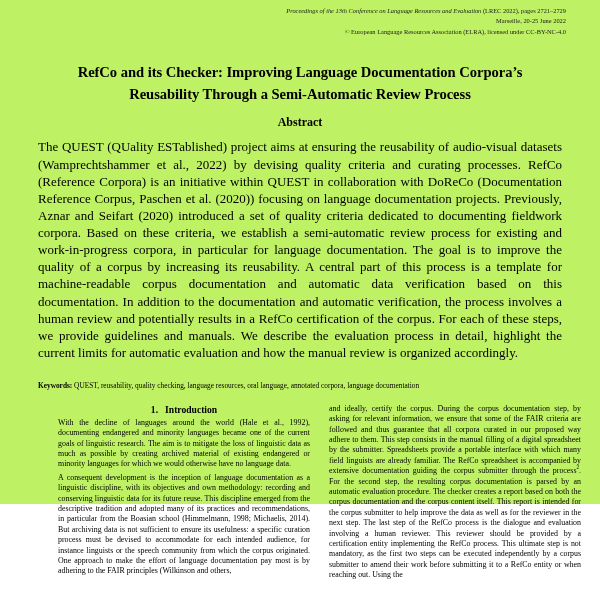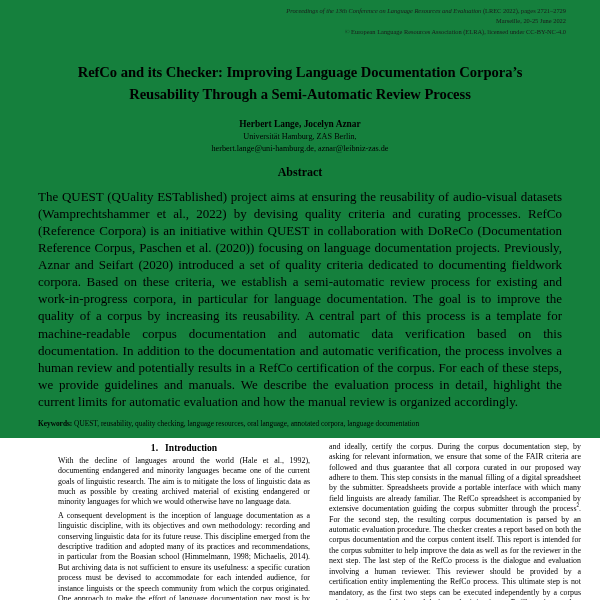--- a/index.html
+++ b/index.html
@@ -10,24 +10,24 @@
   body {
     width: 600px;
     height: 600px;
     overflow: hidden;
     font-family: "Liberation Serif", "DejaVu Serif", serif;
     color: #000000;
   }
   .page {
     position: relative;
     width: 600px;
-    height: 438px;
+    height: 504px;
     box-sizing: border-box;
     padding: 0;
-    background: #15803d;
+    background: #bef264;
   }
 
   
   .pub-header {
     padding: 6px 34px 0 34px;
     text-align: right;
     font-size: 6.4px;
     line-height: 1.62;
     color: #1a1a1a;
   }
@@ -83,21 +83,21 @@
   .abstract-body {
     margin-top: 8px;
     padding: 0 38px;
     font-size: 13px;
     line-height: 1.318;
     text-align: justify;
     text-justify: inter-word;
     hyphens: manual;
   }
   .keywords {
-    margin-top: 9px;
+    margin-top: 20px;
     padding: 0 38px;
     font-size: 7.35px;
     line-height: 1.318;
     text-align: justify;
   }
   .keywords b {
     font-weight: bold;
   }
 
   
@@ -145,25 +145,20 @@
   <div class="pub-header">
     <div class="line-italic"><span>Proceedings of the 13th Conference on Language Resources and Evaluation</span><span class="upright"> (LREC 2022), pages 2721–2729</span></div>
     <div class="line">Marseille, 20-25 June 2022</div>
     <div class="line">© European Language Resources Association (ELRA), licensed under CC-BY-NC-4.0</div>
   </div>
 
   <div class="title-block">
     <div class="paper-title">RefCo and its Checker: Improving Language Documentation Corpora’s Reusability Through a Semi-Automatic Review Process</div>
   </div>
 
-  <div class="authors-block">
-    <div class="authors-names">Herbert Lange, Jocelyn Aznar</div>
-    <div class="authors-affil">Universität Hamburg, ZAS Berlin,</div>
-    <div class="authors-emails">herbert.lange@uni-hamburg.de, aznar@leibniz-zas.de</div>
-  </div>
 
   <div class="abstract-head">Abstract</div>
   <div class="abstract-body">The QUEST (QUality ESTablished) project aims at ensuring the reusability of audio-visual datasets (Wamprechtshammer et al., 2022) by devising quality criteria and curating processes. RefCo (Reference Corpora) is an initiative within QUEST in collaboration with DoReCo (Documentation Reference Corpus, Paschen et al. (2020)) focusing on language documentation projects. Previously, Aznar and Seifart (2020) introduced a set of quality criteria dedicated to documenting fieldwork corpora. Based on these criteria, we establish a semi-automatic review process for existing and work-in-progress corpora, in particular for language documentation. The goal is to improve the quality of a corpus by increasing its reusability. A central part of this process is a template for machine-readable corpus documentation and automatic data verification based on this documentation. In addition to the documentation and automatic verification, the process involves a human review and potentially results in a RefCo certification of the corpus. For each of these steps, we provide guidelines and manuals. We describe the evaluation process in detail, highlight the current limits for automatic evaluation and how the manual review is organized accordingly.</div>
 
   <div class="keywords"><b>Keywords:</b><span> QUEST, reusability, quality checking, language resources, oral language, annotated corpora, language documentation</span></div>
 
   <div class="columns">
 
     <div class="col">
       <div class="section-head"><span class="secnum">1.</span><span>Introduction</span></div>

